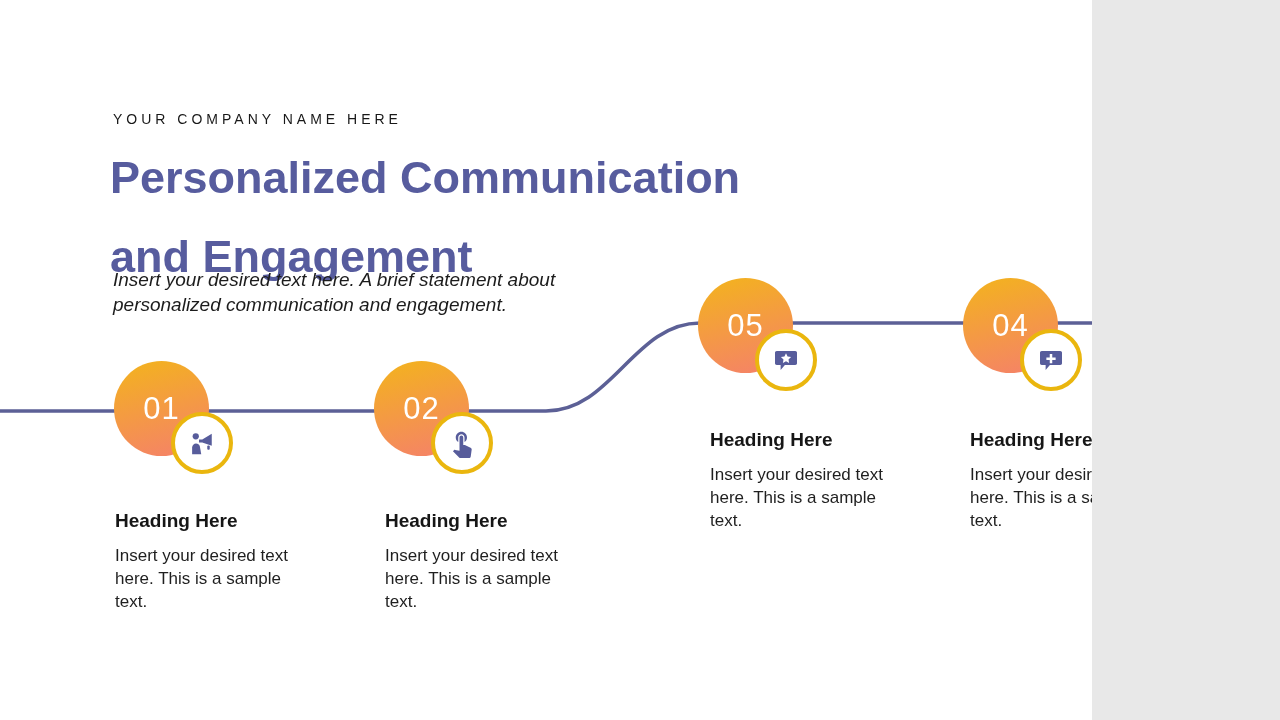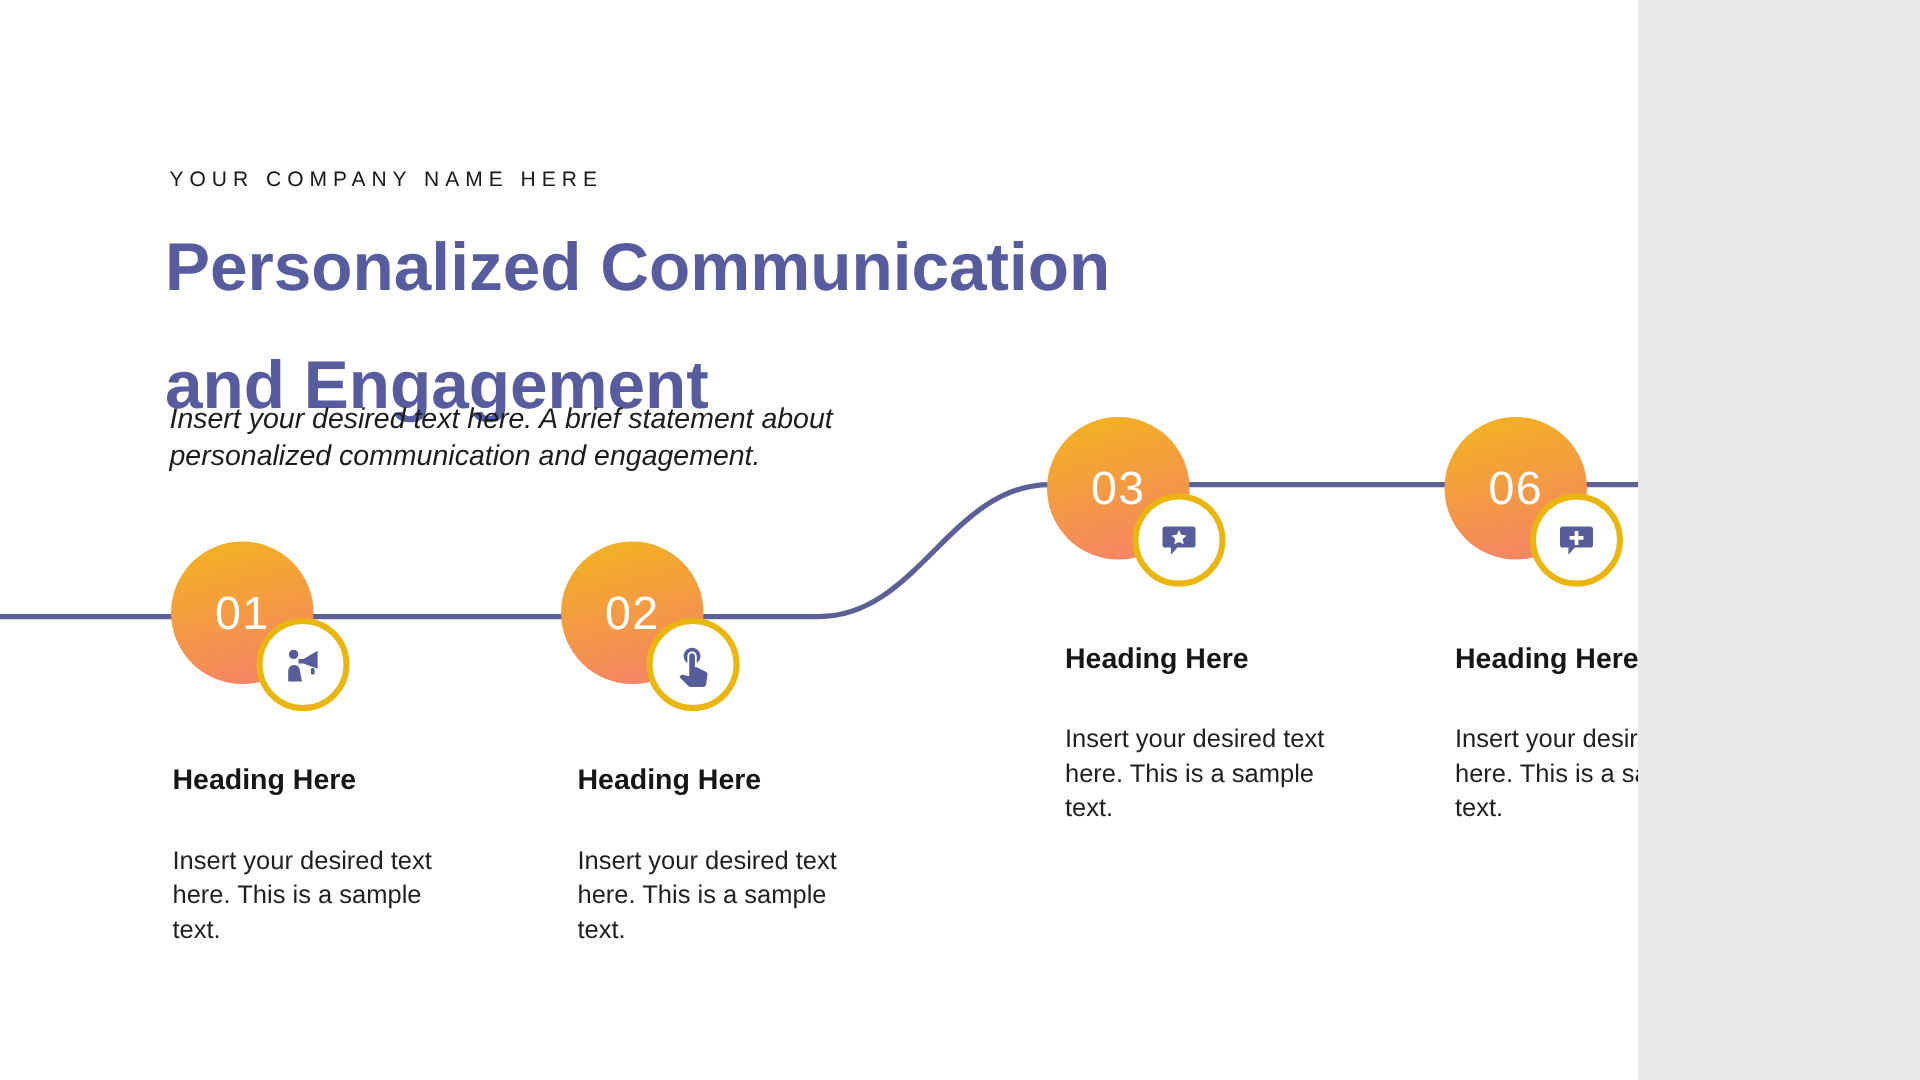--- a/index.html
+++ b/index.html
@@ -50,21 +50,21 @@
     background:#ffffff;border:4px solid var(--icon-ring-border);
     display:flex;align-items:center;justify-content:center;z-index:3;
   }
   .icon-ring svg{width:30px;height:30px;fill:var(--icon-glyph);}
   .text-block{position:absolute;z-index:4;width:185px;}
   .t1{left:115px;top:510px;}
   .t2{left:385px;top:510px;}
   .t3{left:710px;top:429px;}
   .t4{left:970px;top:429px;}
   .item-heading{font-size:19px;font-weight:700;color:#161616;}
-  .item-body{margin-top:30px;font-size:17px;line-height:23px;color:var(--body-text);width:176px;}
+  .item-body{margin-top:12px;font-size:17px;line-height:23px;color:var(--body-text);width:176px;}
 </style>
 </head>
 <body>
 
 <div class="slide">
 
   <svg class="timeline-svg" viewBox="0 0 1280 720" aria-hidden="true">
     <path d="M0 411 H546 C612 411 634 323 700 323 H1280" fill="none" stroke="#5C6096" stroke-width="3.5"></path>
   </svg>
 
@@ -95,35 +95,35 @@
         <path d="M9 11.24V7.5C9 6.12 10.12 5 11.5 5S14 6.12 14 7.5v3.74c1.21-.81 2-2.18 2-3.74C16 5.01 13.99 3 11.5 3S7 5.01 7 7.5c0 1.56.79 2.93 2 3.74zm9.84 4.63l-4.54-2.26c-.17-.07-.35-.11-.54-.11H13v-6c0-.83-.67-1.5-1.5-1.5S10 6.67 10 7.5v10.74l-3.43-.72c-.08-.01-.15-.03-.24-.03-.31 0-.59.13-.79.33l-.79.8 4.94 4.94c.27.27.65.44 1.06.44h6.79c.75 0 1.33-.55 1.44-1.28l.75-5.27c.01-.07.02-.14.02-.2 0-.62-.38-1.16-.91-1.38z"></path>
       </svg>
     </div>
   </div>
   <div class="text-block t2">
     <h3 class="item-heading">Heading Here</h3>
     <p class="item-body">Insert your desired text here. This is a sample text.</p>
   </div>
 
   <div class="big-circle c3">
-    <span class="step-num">03</span>
+    <span class="step-num">05</span>
     <div class="icon-ring">
       <svg viewBox="0 0 24 24">
         <path d="M4.6 4.8h14.8c.8 0 1.4.6 1.4 1.4v8.4c0 .8-.6 1.4-1.4 1.4h-8.3l-3.4 3.9v-3.9H4.6c-.8 0-1.4-.6-1.4-1.4V6.2c0-.8.6-1.4 1.4-1.4z"></path>
         <path fill="#ffffff" d="M12 6.6l1.25 2.55 2.8.4-2.05 1.95.5 2.8L12 13l-2.5 1.3.5-2.8L7.95 9.55l2.8-.4z"></path>
       </svg>
     </div>
   </div>
   <div class="text-block t3">
     <h3 class="item-heading">Heading Here</h3>
     <p class="item-body">Insert your desired text here. This is a sample text.</p>
   </div>
 
   <div class="big-circle c4">
-    <span class="step-num">06</span>
+    <span class="step-num">04</span>
     <div class="icon-ring">
       <svg viewBox="0 0 24 24">
         <path d="M4.6 4.8h14.8c.8 0 1.4.6 1.4 1.4v8.4c0 .8-.6 1.4-1.4 1.4h-8.3l-3.4 3.9v-3.9H4.6c-.8 0-1.4-.6-1.4-1.4V6.2c0-.8.6-1.4 1.4-1.4z"></path>
         <path fill="#ffffff" d="M11 7.2h2v2.7h2.7v2H13v2.7h-2v-2.7H8.3v-2H11z"></path>
       </svg>
     </div>
   </div>
   <div class="text-block t4">
     <h3 class="item-heading">Heading Here</h3>
     <p class="item-body">Insert your desired text here. This is a sample text.</p>

